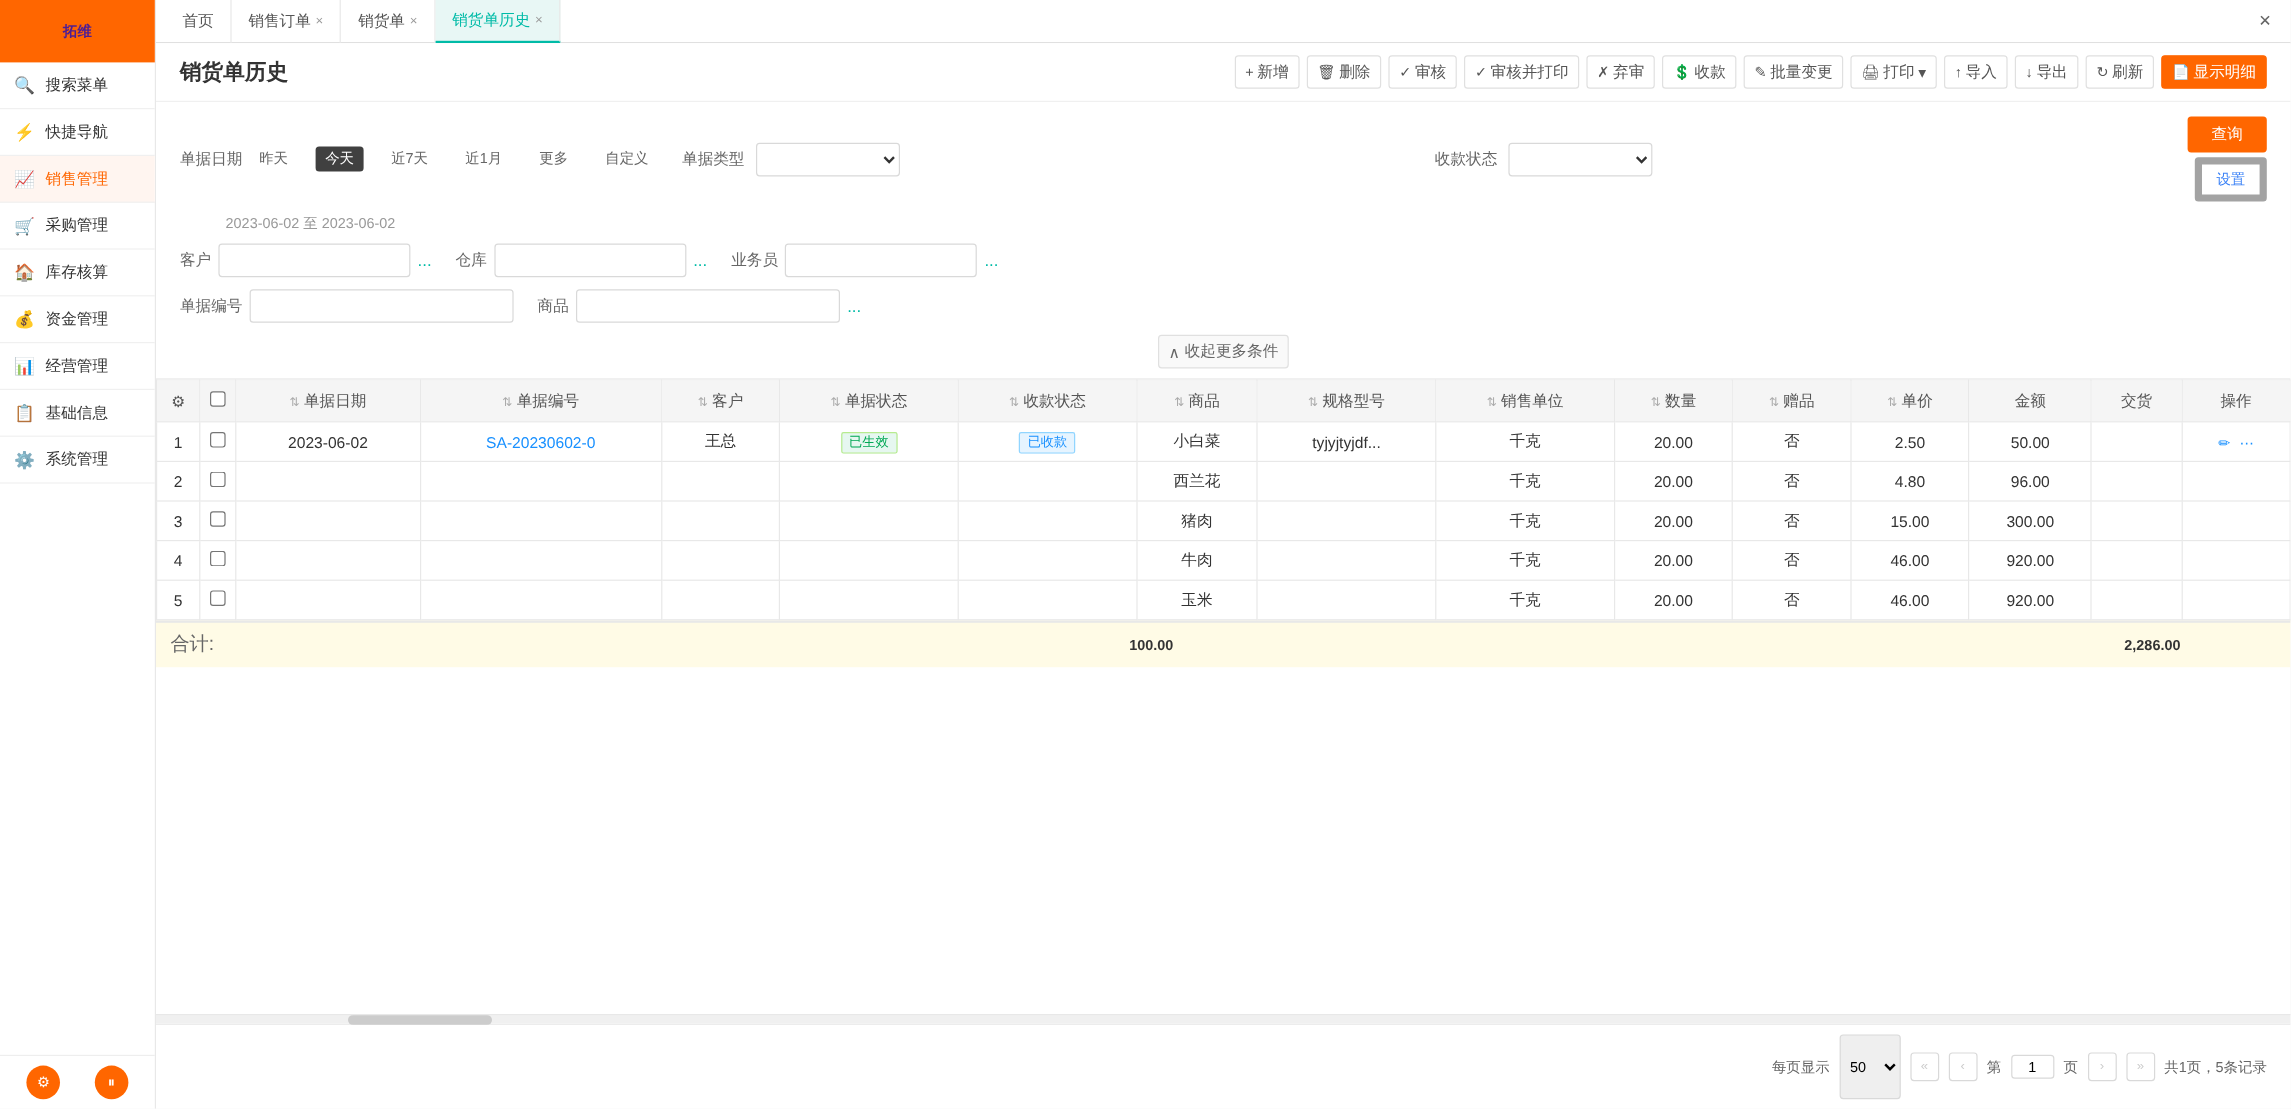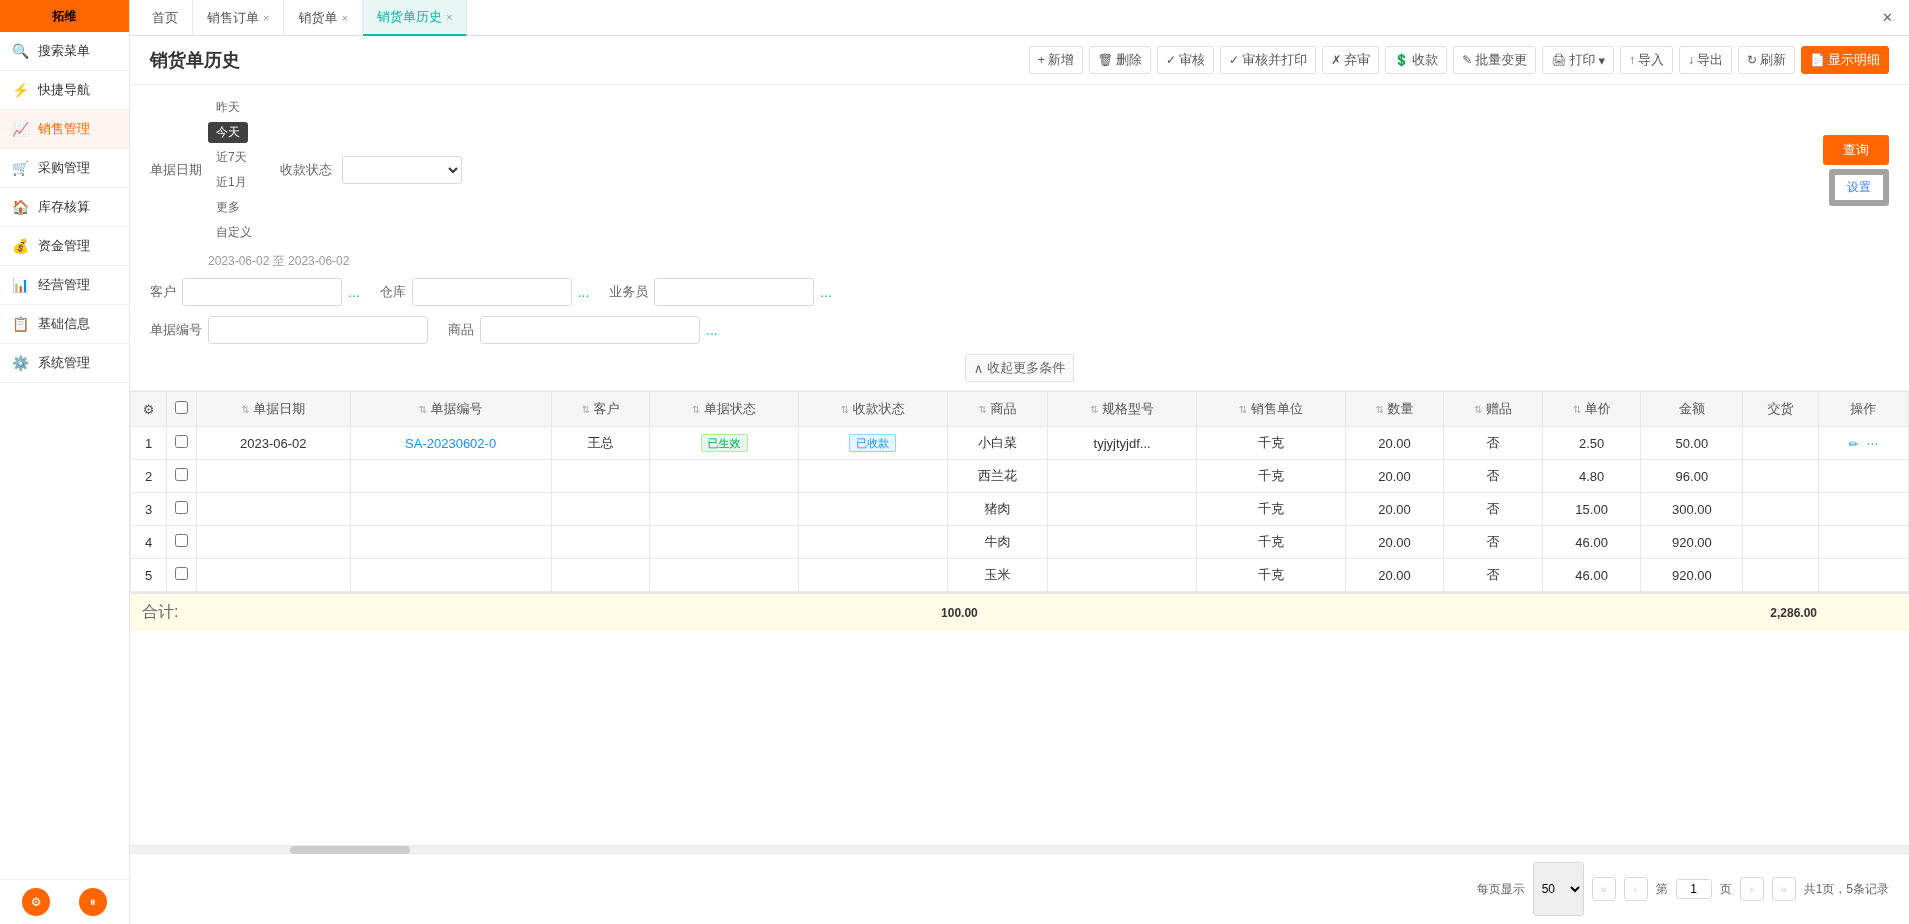--- a/index.html
+++ b/index.html
@@ -8,26 +8,26 @@
     
     .sidebar {
       width: 130px;
       background: #fff;
       border-right: 1px solid #e8e8e8;
       display: flex;
       flex-direction: column;
       flex-shrink: 0;
     }
     .sidebar-logo {
-      height: 32px;
+      height: 52px;
       background: #ff6600;
       display: flex;
       align-items: center;
       justify-content: center;
-      color: #000000;
+      color: #4c1d95;
       font-size: 12px;
       font-weight: bold;
     }
     .sidebar-item {
       display: flex;
       align-items: center;
       padding: 10px 12px;
       cursor: pointer;
       color: #333;
       gap: 8px;
@@ -184,23 +184,22 @@
       font-size: 12px;
       color: #333;
       outline: none;
       height: 28px;
       background: #fff;
       cursor: pointer;
       min-width: 120px;
     }
     .date-tabs {
       display: flex;
-      gap: 4px;
-      align-items: flex-start;
-      flex-direction: column;
+      gap: 15px;
+      align-items: flex-end;
     }
     .date-tab {
       padding: 2px 8px;
       border-radius: 3px;
       cursor: pointer;
       color: #666;
       font-size: 12px;
     }
     .date-tab.active { background: #404040; color: #fff; border-radius: 3px; }
     .date-range {
@@ -508,30 +507,34 @@
           <div class="date-tabs">
             <span class="date-tab">昨天</span>
             <span class="date-tab active">今天</span>
             <span class="date-tab">近7天</span>
             <span class="date-tab">近1月</span>
             <span class="date-tab">更多</span>
             <span class="date-tab">自定义</span>
           </div>
         </div>
         <div style="flex:1; min-width:160px;">
+          <span class="filter-label">单据类型</span>
+          <select class="filter-select" style="margin-left:6px;"></select>
+        </div>
+        <div style="flex:1; min-width:160px;">
           <span class="filter-label">收款状态</span>
           <select class="filter-select" style="margin-left:6px;"></select>
         </div>
         <div class="filter-right-actions">
           <button class="query-btn">查询</button>
           <button class="setting-btn">设置</button>
         </div>
       </div>
 
-      <div style="margin-left:58px; margin-bottom:8px;">
+      <div style="margin-left:38px; margin-bottom:8px;">
         <span class="date-range">2023-06-02 至 2023-06-02</span>
       </div>
 
       <div class="filter-row">
         <div class="filter-item">
           <span class="filter-label">客户</span>
           <input class="filter-input" style="width: 160px;">
           <span class="dots-btn">...</span>
         </div>
         <div class="filter-item">

